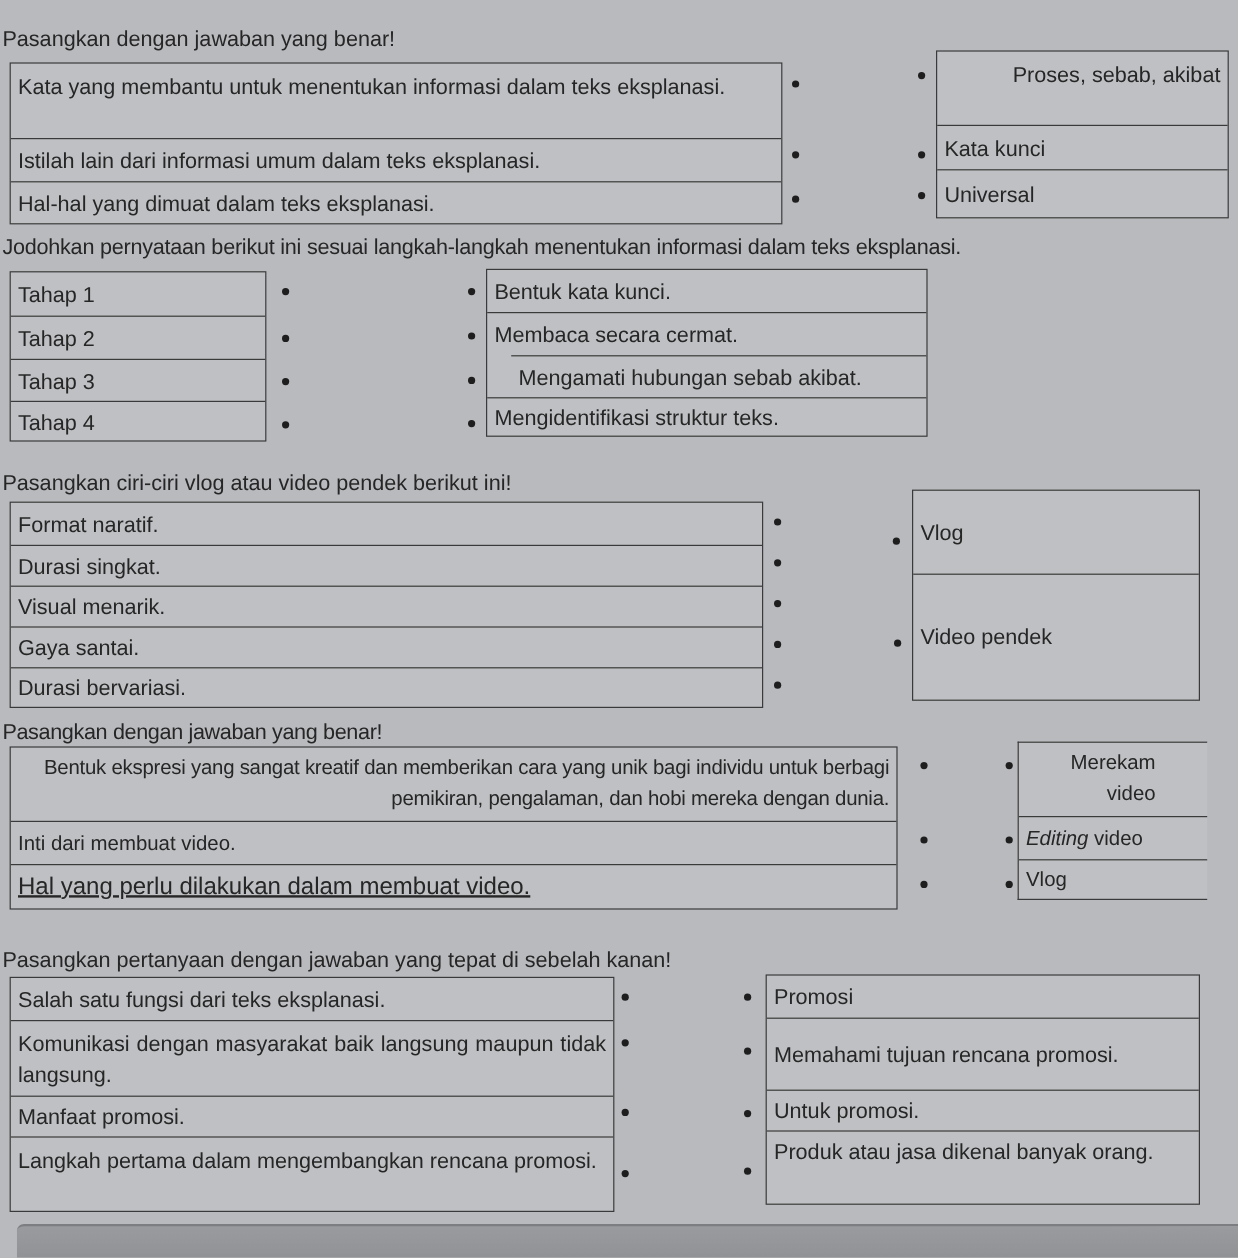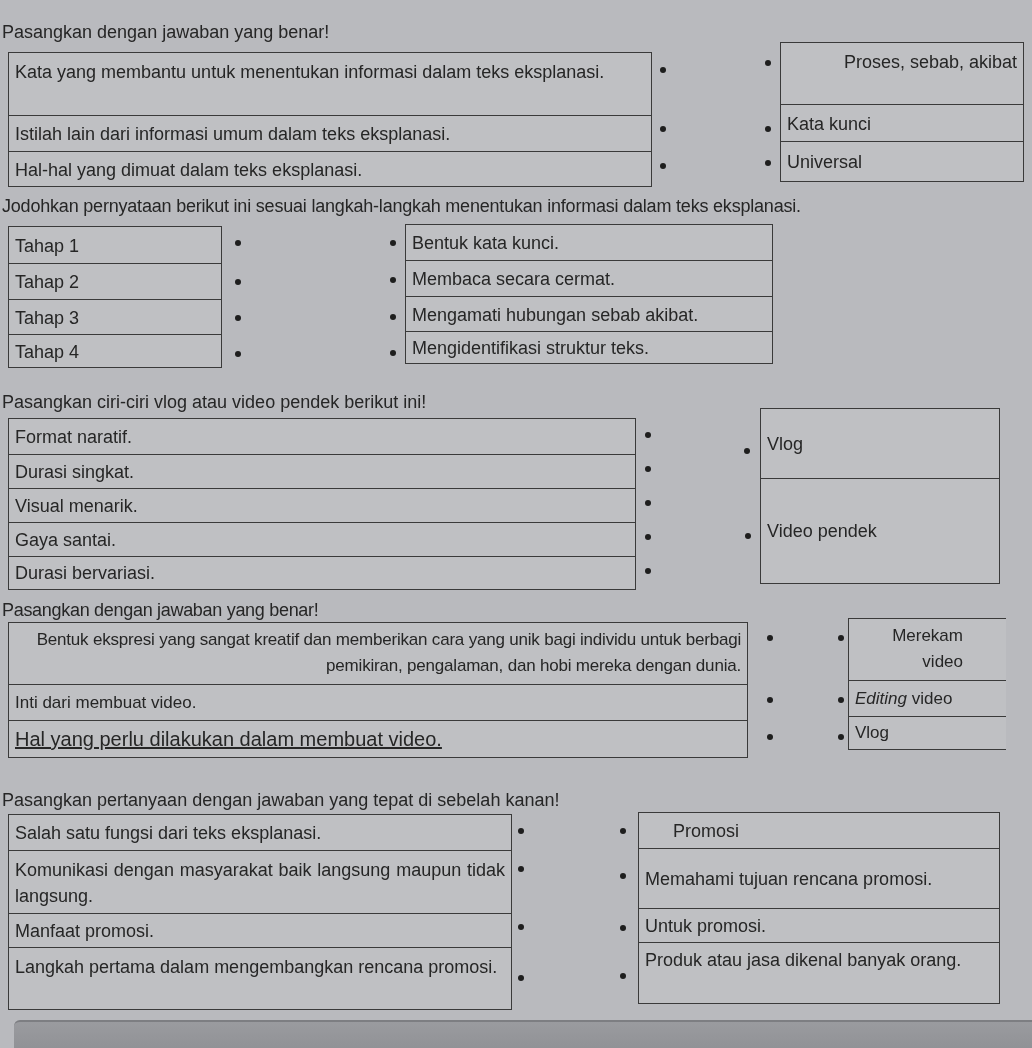--- a/index.html
+++ b/index.html
@@ -69,21 +69,21 @@
 <div class="dot" style="left:235px; top:315px;"></div>
 <div class="dot" style="left:235px; top:351px;"></div>
 <div class="dot" style="left:390px; top:240px;"></div>
 <div class="dot" style="left:390px; top:277px;"></div>
 <div class="dot" style="left:390px; top:314px;"></div>
 <div class="dot" style="left:390px; top:350px;"></div>
 
 <div class="box" style="left:405px; top:224px; width:368px; height:140px;">
   <div class="cell first vc" style="top:0; height:36px;">Bentuk kata kunci.</div>
   <div class="cell vc" style="top:35px; height:37px;">Membaca secara cermat.</div>
-  <div class="cell vc" style="top:71px; height:36px;">Mengamati hubungan sebab akibat.</div>
+  <div class="cell vc" style="top:71px; height:36px;margin-left:20px;">Mengamati hubungan sebab akibat.</div>
   <div class="cell vc" style="top:106px; height:33px;">Mengidentifikasi struktur teks.</div>
 </div>
 
 <div class="abs title" style="left:2px; top:392px;">Pasangkan ciri-ciri vlog atau video pendek berikut ini!</div>
 
 <div class="box" style="left:8px; top:418px; width:628px; height:172px;">
   <div class="cell first vc" style="top:0; height:36px;">Format naratif.</div>
   <div class="cell vc" style="top:35px; height:35px;">Durasi singkat.</div>
   <div class="cell vc" style="top:69px; height:35px;">Visual menarik.</div>
   <div class="cell vc" style="top:103px; height:35px;">Gaya santai.</div>
@@ -136,19 +136,19 @@
 <div class="dot" style="left:518px; top:828px;"></div>
 <div class="dot" style="left:518px; top:866px;"></div>
 <div class="dot" style="left:518px; top:924px;"></div>
 <div class="dot" style="left:518px; top:975px;"></div>
 <div class="dot" style="left:620px; top:828px;"></div>
 <div class="dot" style="left:620px; top:873px;"></div>
 <div class="dot" style="left:620px; top:925px;"></div>
 <div class="dot" style="left:620px; top:973px;"></div>
 
 <div class="box" style="left:638px; top:812px; width:362px; height:192px;">
-  <div class="cell first vc" style="top:0; height:36px;margin-left:28px;">Promosi</div>
+  <div class="cell first vc" style="top:0; height:36px;">Promosi</div>
   <div class="cell vc" style="top:35px; height:61px;">Memahami tujuan rencana promosi.</div>
   <div class="cell vc" style="top:95px; height:35px;">Untuk promosi.</div>
   <div class="cell just" style="top:129px; height:61px; padding-top:5px; line-height:25px;">Produk atau jasa dikenal banyak orang.</div>
 </div>
 
 <div class="footer-bar"></div>
 
 </body></html>

